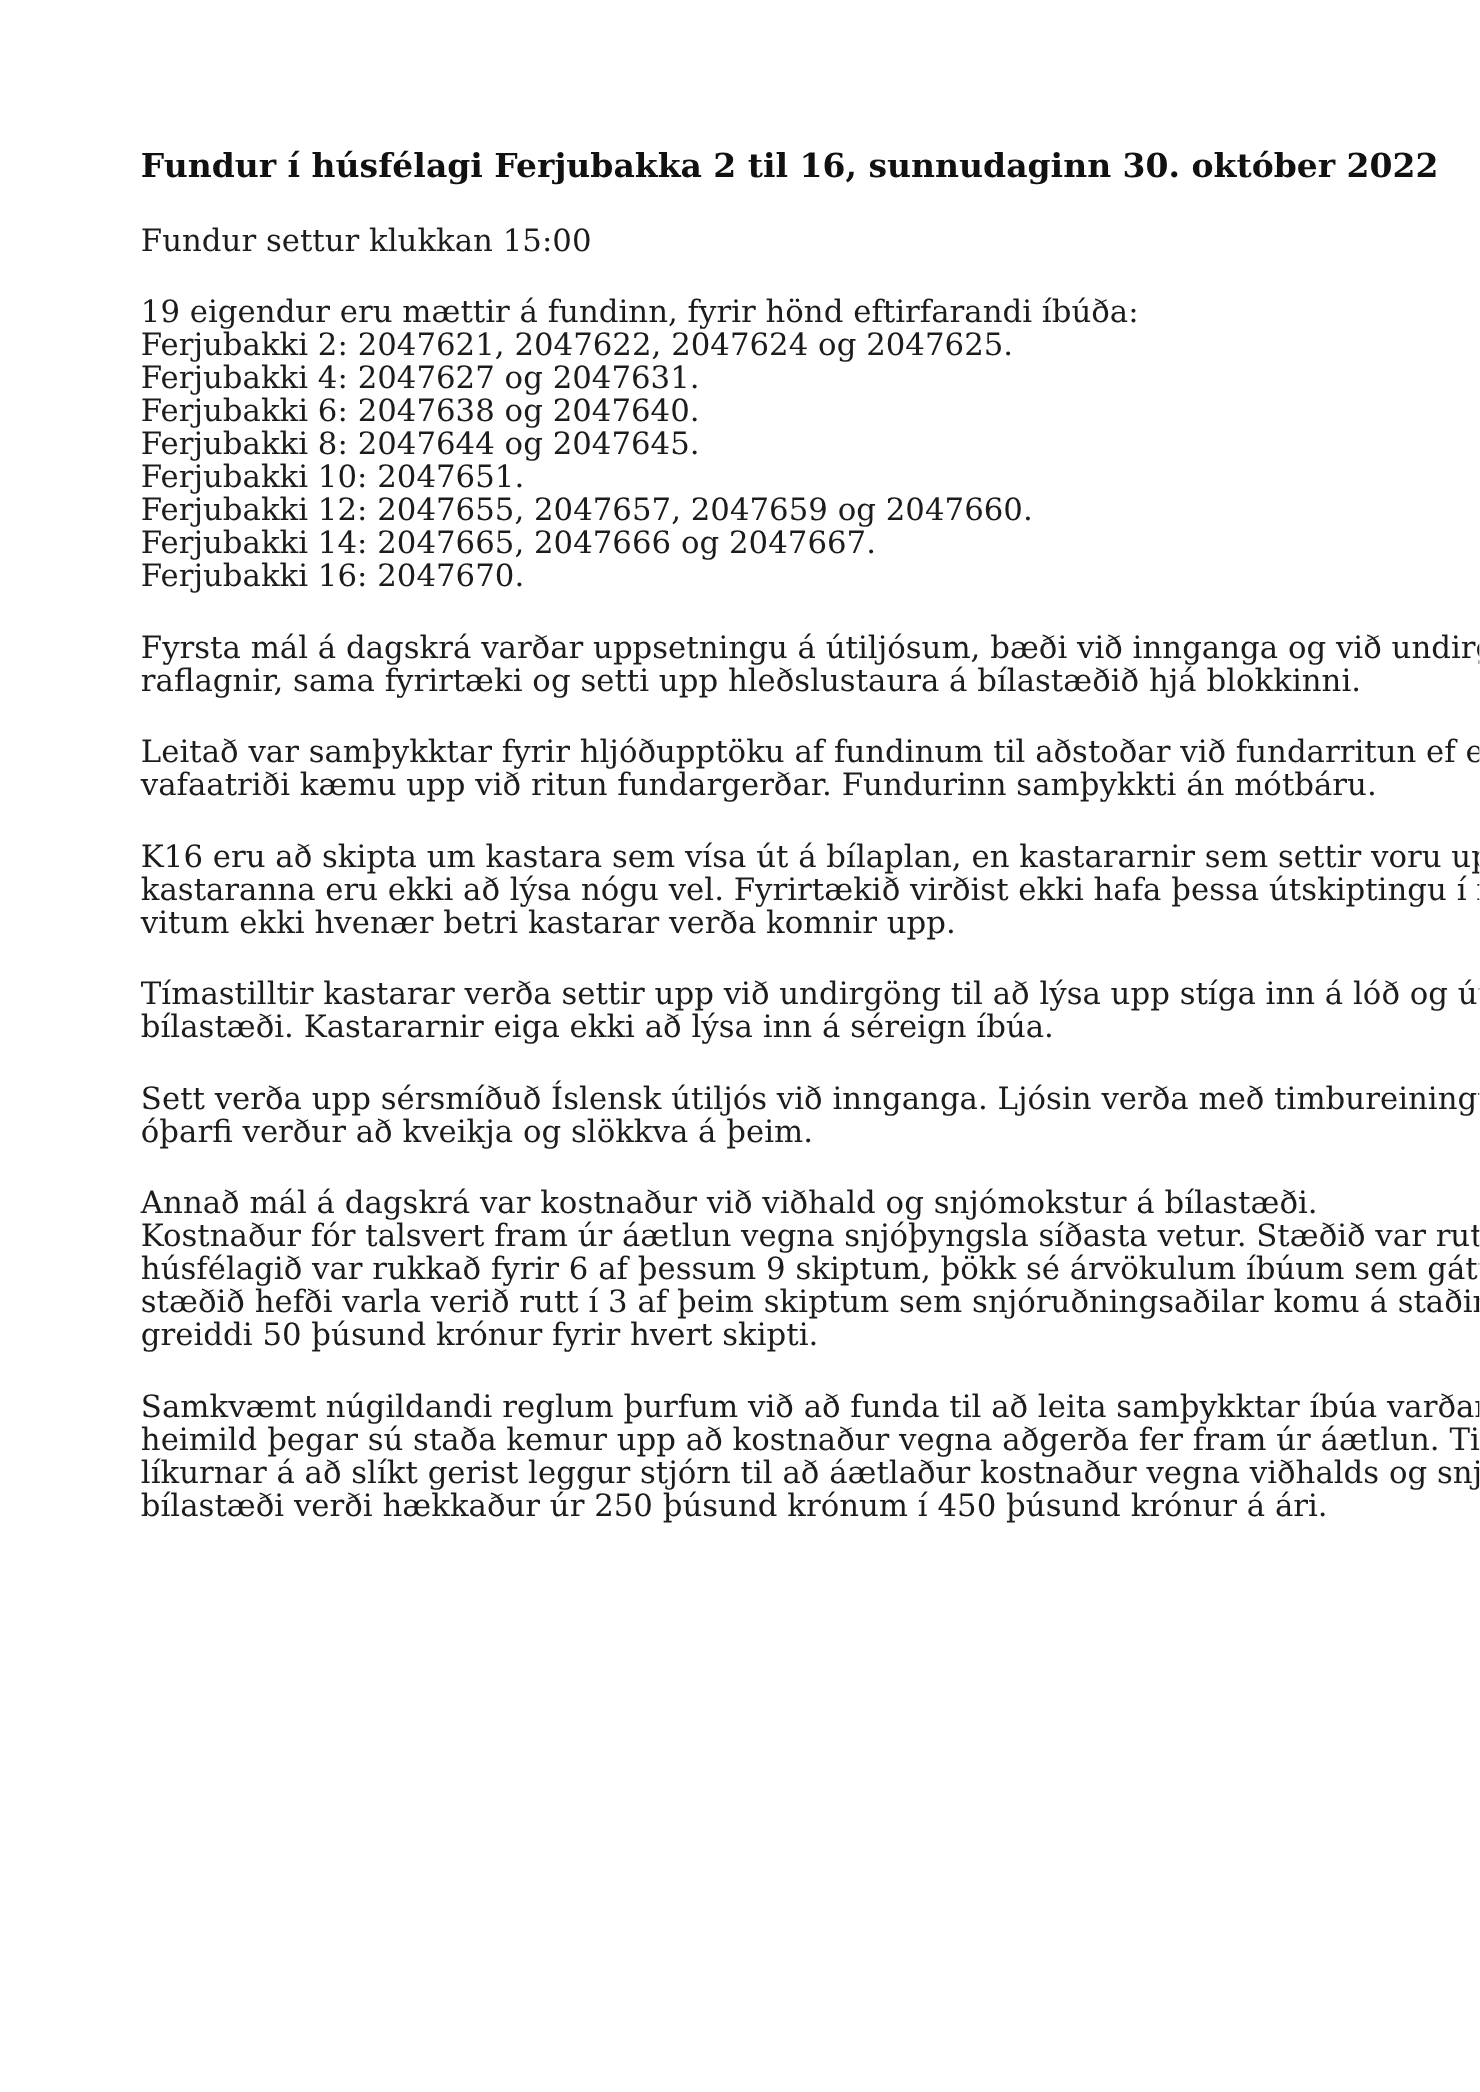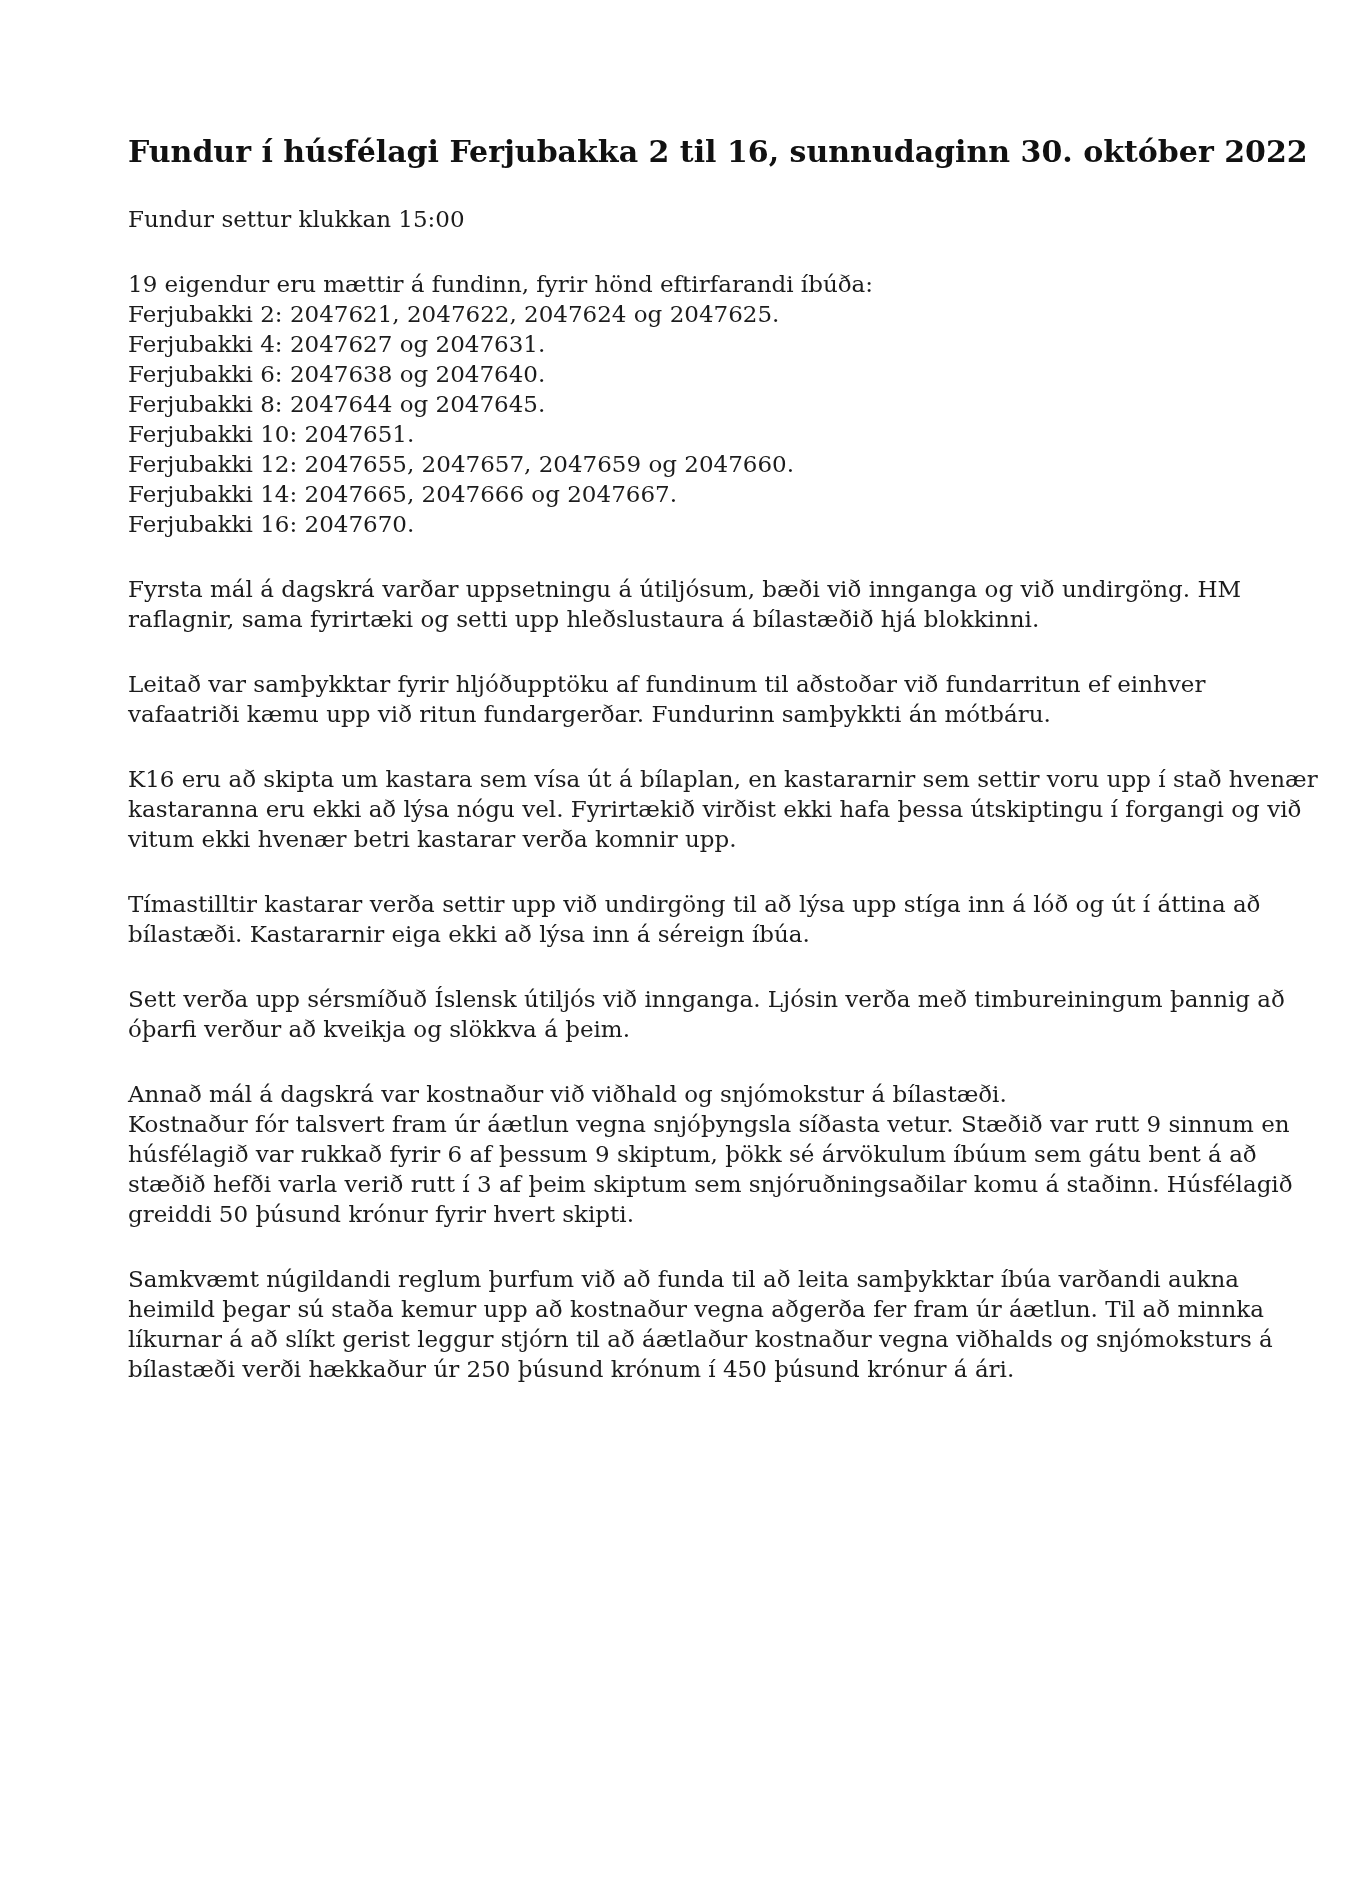--- a/index.html
+++ b/index.html
@@ -21,21 +21,21 @@
   }
   .doc-title {
     font-size: 30px;
     font-weight: bold;
     line-height: 36px;
     margin: 0 0 34px 0;
     white-space: pre;
     color: #111111;
   }
   .para {
-    font-size: 23px;
+    font-size: 28px;
     font-weight: normal;
     line-height: 30px;
     margin: 0 0 35px 0;
     white-space: pre;
   }
 </style>
 </head>
 <body>
 
 <div class="page">

